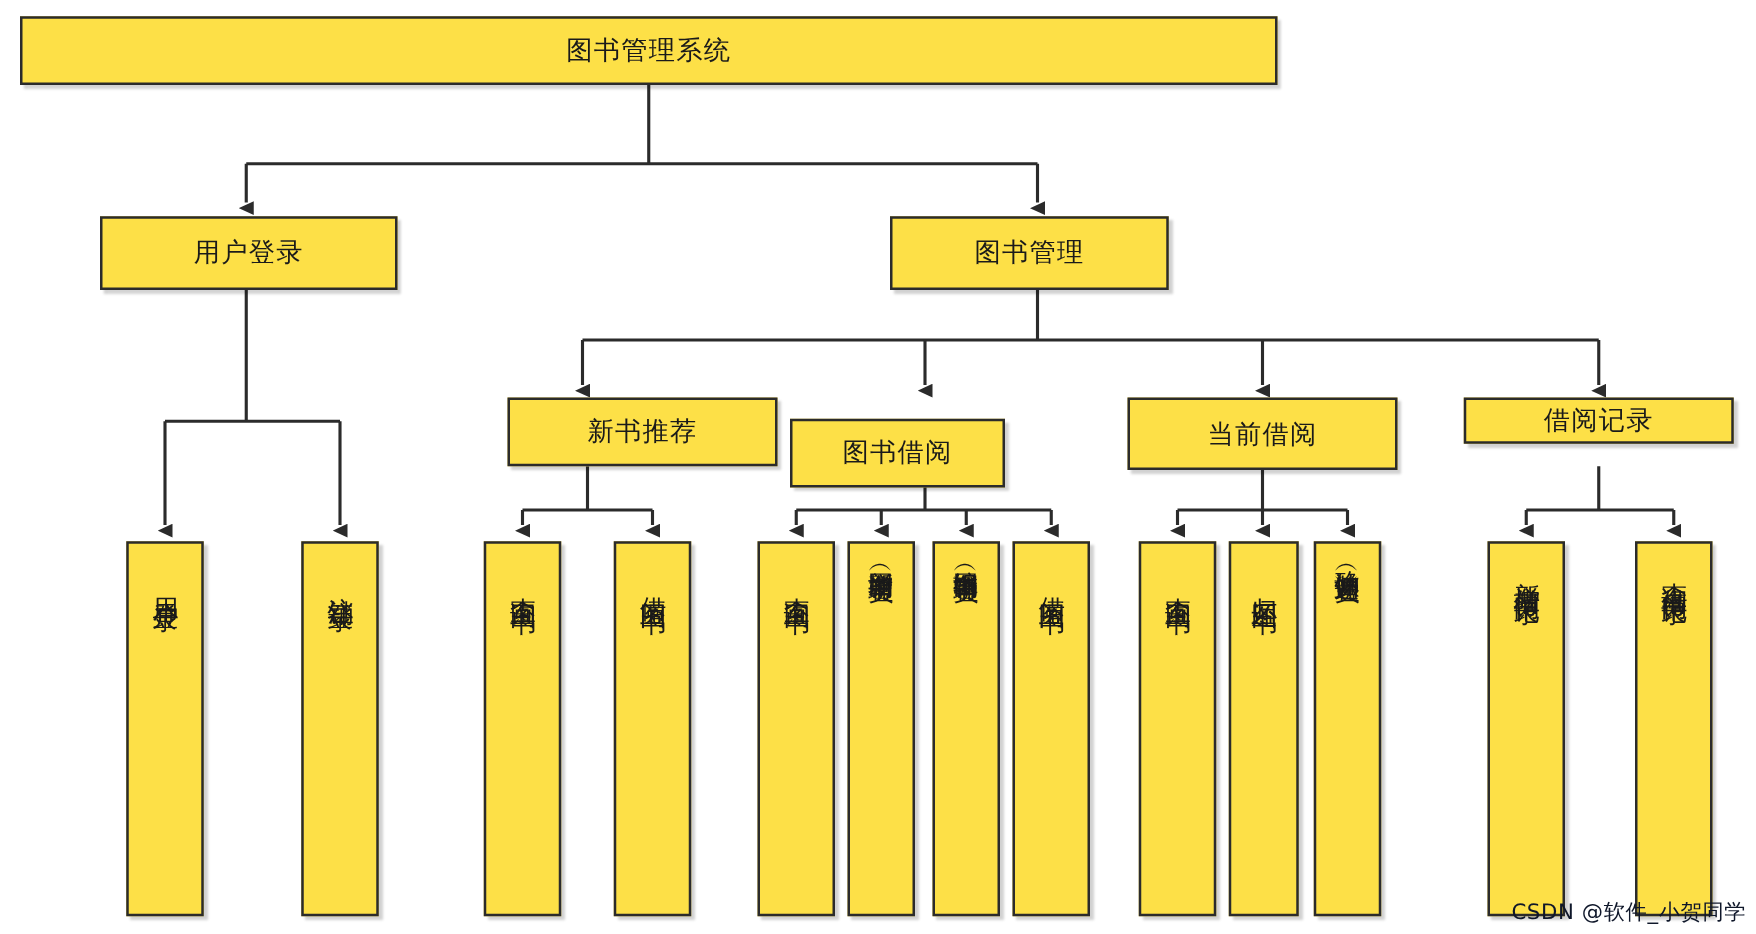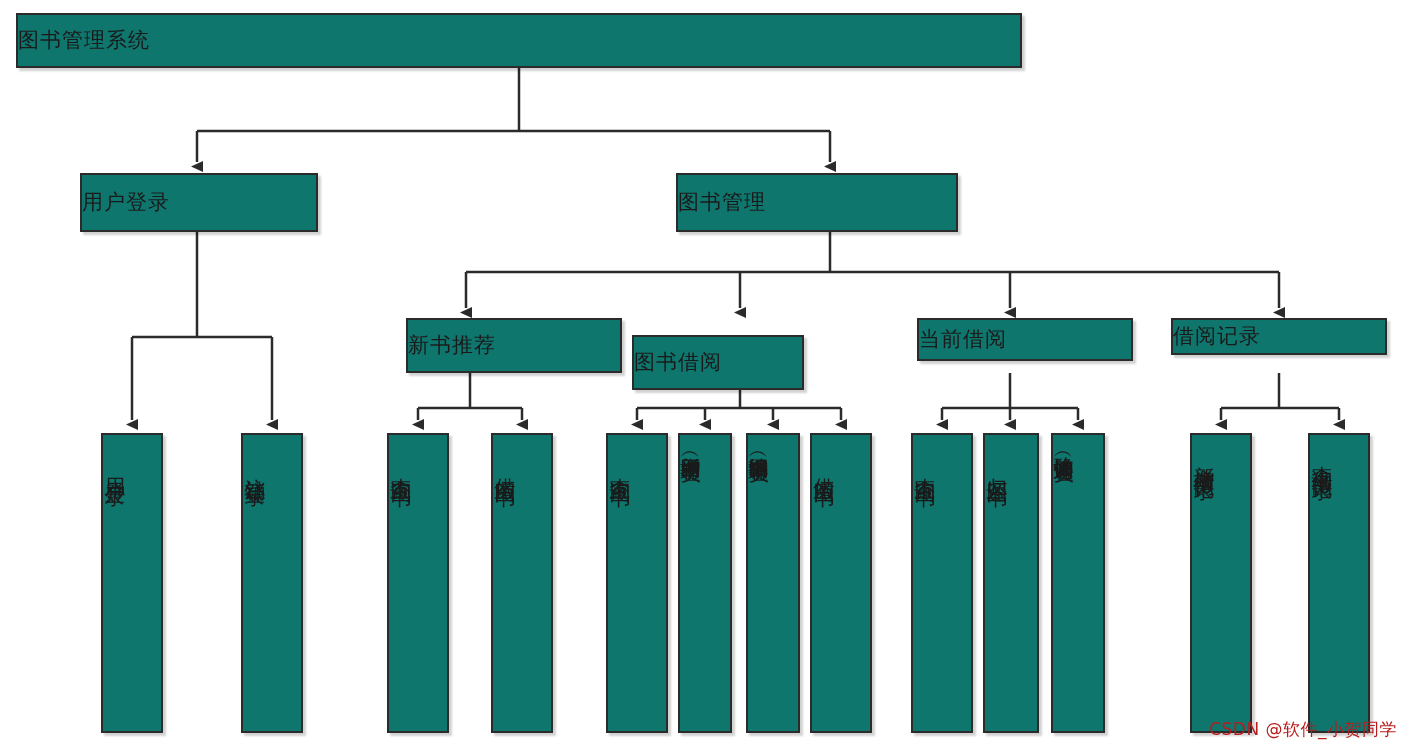--- a/index.html
+++ b/index.html
@@ -21,25 +21,26 @@
     position: absolute;
     left: 0;
     top: 0;
     width: 1405px;
     height: 747px;
     pointer-events: none;
   }
   .node {
     position: absolute;
     box-sizing: border-box;
-    background: #0f766e;
+    background: #fde047;
     border: 2.5px solid #2b2b2b;
     box-shadow: 3px 3px 2px rgba(0,0,0,0.18);
     display: flex;
     align-items: center;
+    justify-content: center;
     color: #1a1a1a;
     z-index: 2;
   }
   .node .label {
     font-size: 21px;
     line-height: 1.25;
     letter-spacing: 1px;
     white-space: nowrap;
   }
   .node.vert {
@@ -57,21 +58,21 @@
   }
   .node.vert.vnarrow .label {
     font-size: 20px;
     letter-spacing: 1px;
   }
   #watermark {
     position: absolute;
     right: 8px;
     bottom: 6px;
     font-size: 17px;
-    color: #b91c1c;
+    color: #0f172a;
     letter-spacing: 0.5px;
     z-index: 5;
     white-space: nowrap;
   }
 </style>
 </head>
 <body>
 
 <div id="canvas">
 
@@ -126,33 +127,33 @@
   </svg>
 
   <div class="node" style="left:16px; top:13px; width:1006px; height:55px;">
     <span class="label">图书管理系统</span>
   </div>
 
   <div class="node" style="left:80px; top:173px; width:238px; height:59px;">
     <span class="label">用户登录</span>
   </div>
 
-  <div class="node" style="left:676px; top:173px; width:282px; height:59px;">
+  <div class="node" style="left:712px; top:173px; width:223px; height:59px;">
     <span class="label">图书管理</span>
   </div>
 
   <div class="node" style="left:362px; top:318px; width:216px; height:55px;margin-left:44px;">
     <span class="label">新书推荐</span>
   </div>
 
   <div class="node" style="left:632px; top:302px; width:172px; height:55px;margin-top:33px;">
     <span class="label">图书借阅</span>
   </div>
 
-  <div class="node" style="left:902px; top:318px; width:216px; height:43px;margin-left:15px;">
+  <div class="node" style="left:902px; top:318px; width:216px; height:58px;">
     <span class="label">当前借阅</span>
   </div>
 
   <div class="node" style="left:1171px; top:318px; width:216px; height:37px;">
     <span class="label">借阅记录</span>
   </div>
 
   <div class="node vert" style="left:101px; top:433px; width:62px; height:300px;">
     <span class="label">用户登录</span>
   </div>

